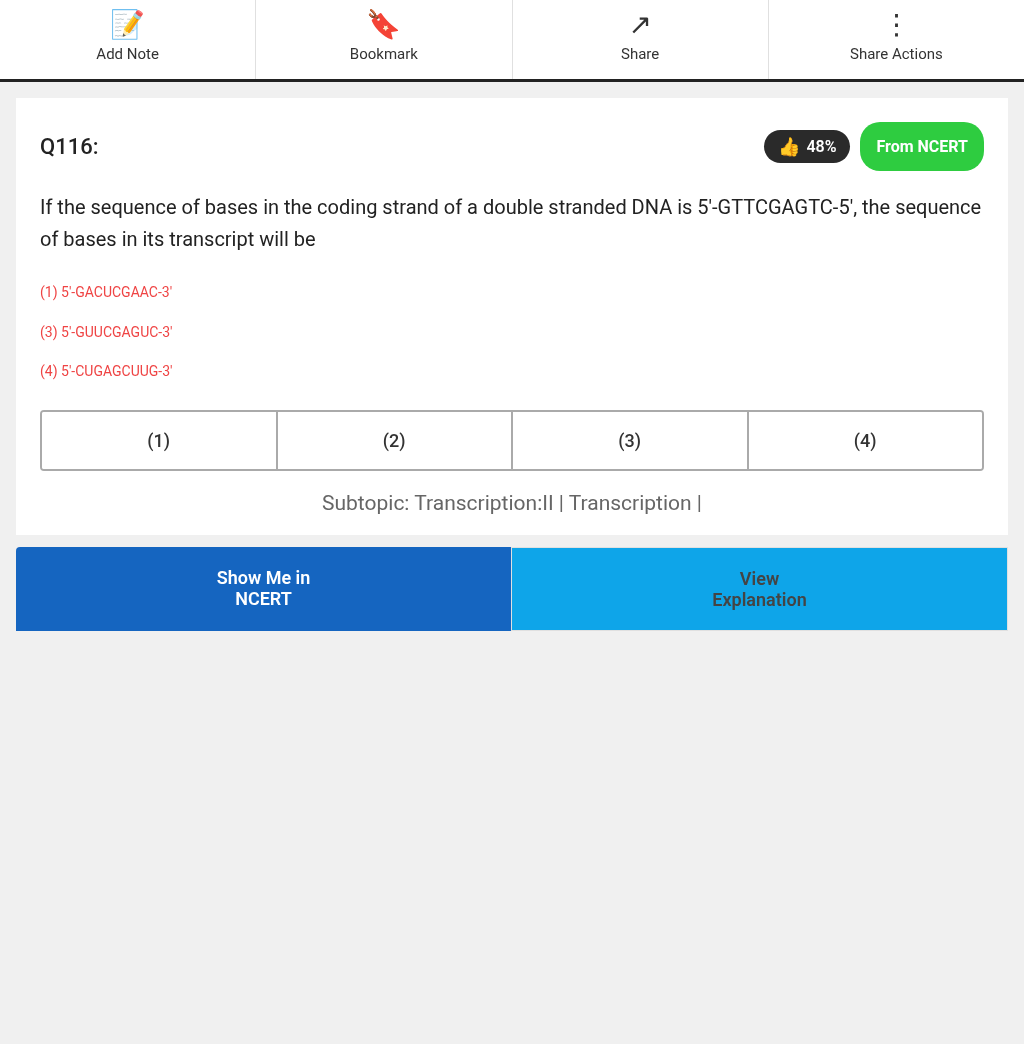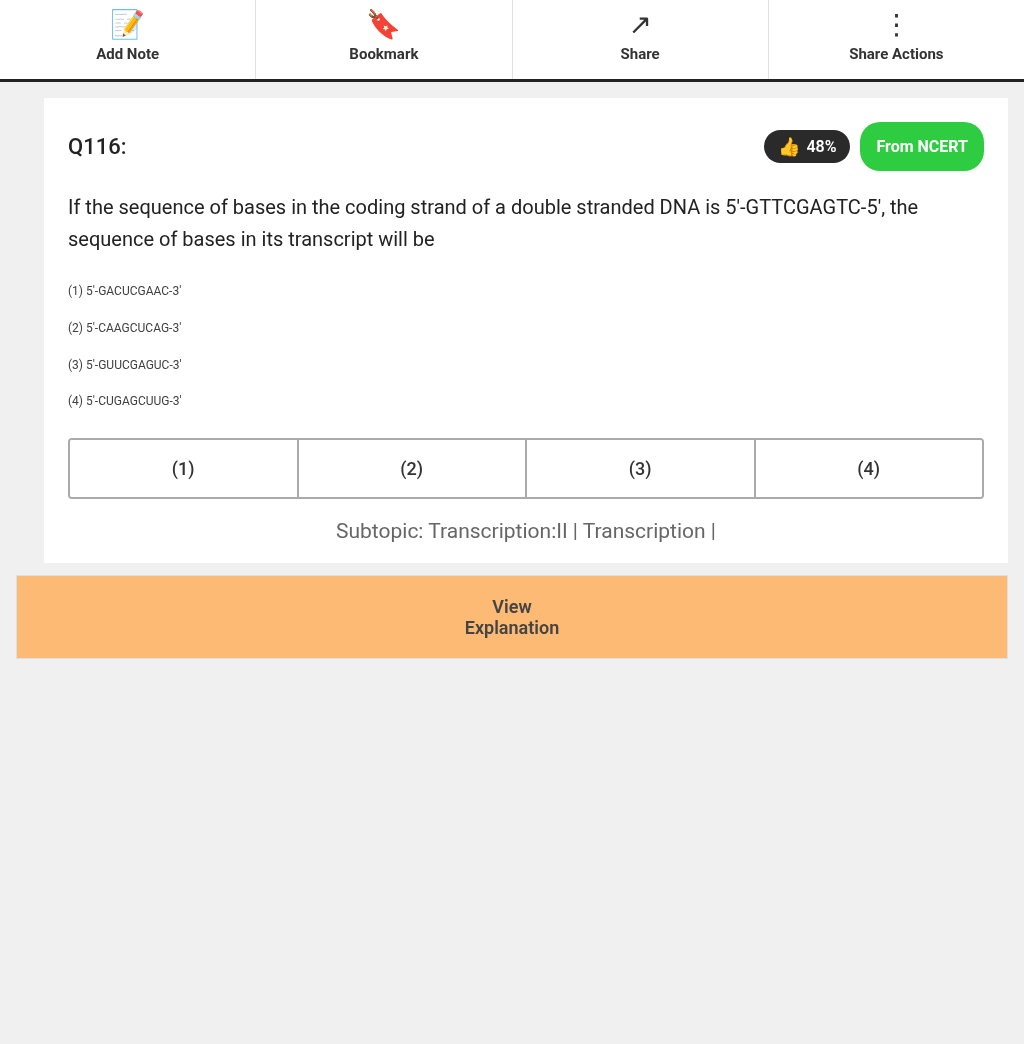--- a/index.html
+++ b/index.html
@@ -31,36 +31,35 @@
     }
     .toolbar-item:last-child { border-right: none; }
     .toolbar-icon {
       font-size: 28px;
       margin-bottom: 4px;
       color: #333;
     }
     .toolbar-label {
       font-size: 15px;
       color: #333;
-      font-weight: 700;
+      font-weight: 400;
     }
 
     
     .main-content {
       padding: 16px 16px 0 16px;
       background: #f0f0f0;
     }
 
     
     .question-card {
       background: #ffffff;
       border-radius: 0;
       padding: 24px 24px 20px;
       margin-bottom: 12px;
-      margin-left: 28px;
     }
 
     
     .question-header {
       display: flex;
       align-items: center;
       justify-content: space-between;
       margin-bottom: 20px;
     }
     .question-number {
@@ -105,22 +104,22 @@
     }
 
     
     .options {
       display: flex;
       flex-direction: column;
       gap: 20px;
       margin-bottom: 28px;
     }
     .option {
-      font-size: 12px;
-      color: #404040;
+      font-size: 14px;
+      color: #ef4444;
       line-height: 1.4;
     }
 
     
     .answer-selector {
       display: flex;
       border: 2px solid #aaa;
       border-radius: 4px;
       overflow: hidden;
       margin-bottom: 20px;
@@ -158,21 +157,21 @@
       font-size: 18px;
       font-weight: 600;
       cursor: pointer;
     }
     .bottom-btn-primary {
       background: #1565c0;
       color: #fff;
       border-radius: 4px 0 0 0;
     }
     .bottom-btn-secondary {
-      background: #fdba74;
+      background: #0ea5e9;
       color: #444;
       border: 1px solid #e0e0e0;
     }
     .bottom-btn-correct {
       background: #fff;
       color: #444;
       border: 1px solid #e0e0e0;
       display: flex;
       align-items: center;
       justify-content: center;
@@ -222,38 +221,38 @@
       </div>
     </div>
 
     <div class="question-text">If the sequence of bases in the coding strand of a double stranded DNA is 5'-GTTCGAGTC-5', the sequence of bases in its transcript will be</div>
 
     <div class="options">
       <div class="option">
         <span>(1) </span><span>5'-GACUCGAAC-3'</span>
       </div>
       <div class="option">
-        <span>(2) </span><span>5'-CAAGCUCAG-3'</span>
-      </div>
-      <div class="option">
         <span>(3) </span><span>5'-GUUCGAGUC-3'</span>
       </div>
       <div class="option">
         <span>(4) </span><span>5'-CUGAGCUUG-3'</span>
       </div>
     </div>
 
     <div class="answer-selector">
       <div class="answer-btn">(1)</div>
       <div class="answer-btn">(2)</div>
       <div class="answer-btn">(3)</div>
       <div class="answer-btn">(4)</div>
     </div>
 
     <div class="subtopic">Subtopic:  Transcription:II | Transcription |</div>
   </div>
 </div>
 
 <div class="bottom-bar">
+  <div class="bottom-btn bottom-btn-primary">
+    <span>Show Me in<br>NCERT</span>
+  </div>
   <div class="bottom-btn bottom-btn-secondary">
     <span>View<br>Explanation</span>
   </div>
 </div>
 
 </body></html>

